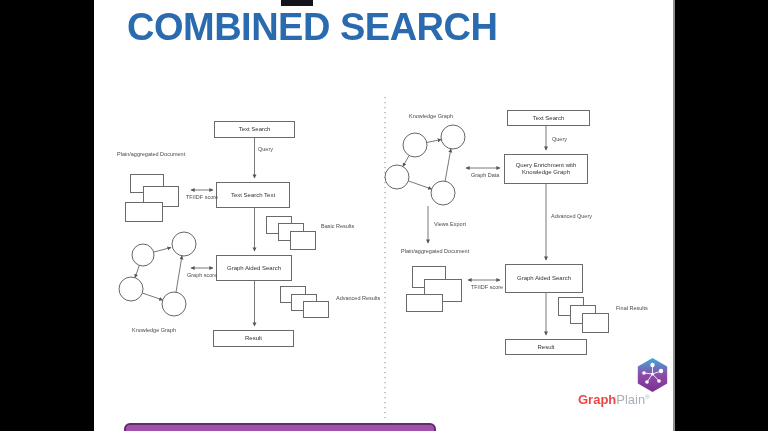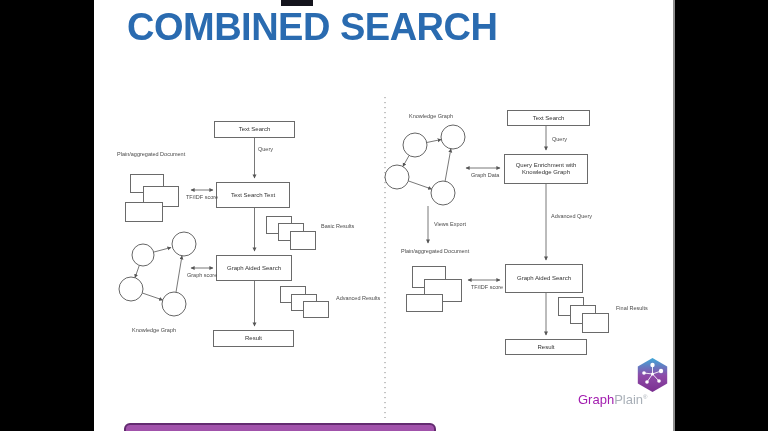--- a/index.html
+++ b/index.html
@@ -12,21 +12,21 @@
          font-size:38px;letter-spacing:-0.5px;white-space:nowrap;}
   .title .l1{color:#2a6bb0;display:block;}
   .title .l2{color:#b1c7dc;display:block;}
   .box{position:absolute;background:#fff;border:1px solid #6a6a6a;display:flex;
        align-items:center;justify-content:center;text-align:center;
        font-size:6px;color:#333;line-height:7px;padding:1px;box-sizing:border-box;z-index:3;}
   .lbl{position:absolute;font-size:5.5px;color:#4a4a4a;white-space:nowrap;z-index:3;}
   .doc{position:absolute;background:#fff;border:1px solid #6a6a6a;box-sizing:border-box;}
   .wires{position:absolute;left:0;top:0;z-index:2;}
   .logo-text{position:absolute;left:484px;top:392px;font-size:13px;white-space:nowrap;z-index:4;}
-  .logo-text .g{font-weight:normal;color:#a21caf;}
+  .logo-text .g{font-weight:bold;color:#ef4444;}
   .logo-text .a{font-weight:normal;color:#a9b0b8;}
   .logo-text .r{font-size:6px;color:#a9b0b8;vertical-align:super;}
   .logo-hex{position:absolute;left:541px;top:356px;z-index:4;}
   .purple-bar{position:absolute;left:30px;top:423px;width:308px;height:16px;
               background:#a152ab;border:2px solid #632b70;border-radius:6px;z-index:5;}
 </style>
 </head>
 <body>
 
 <div class="stage">

